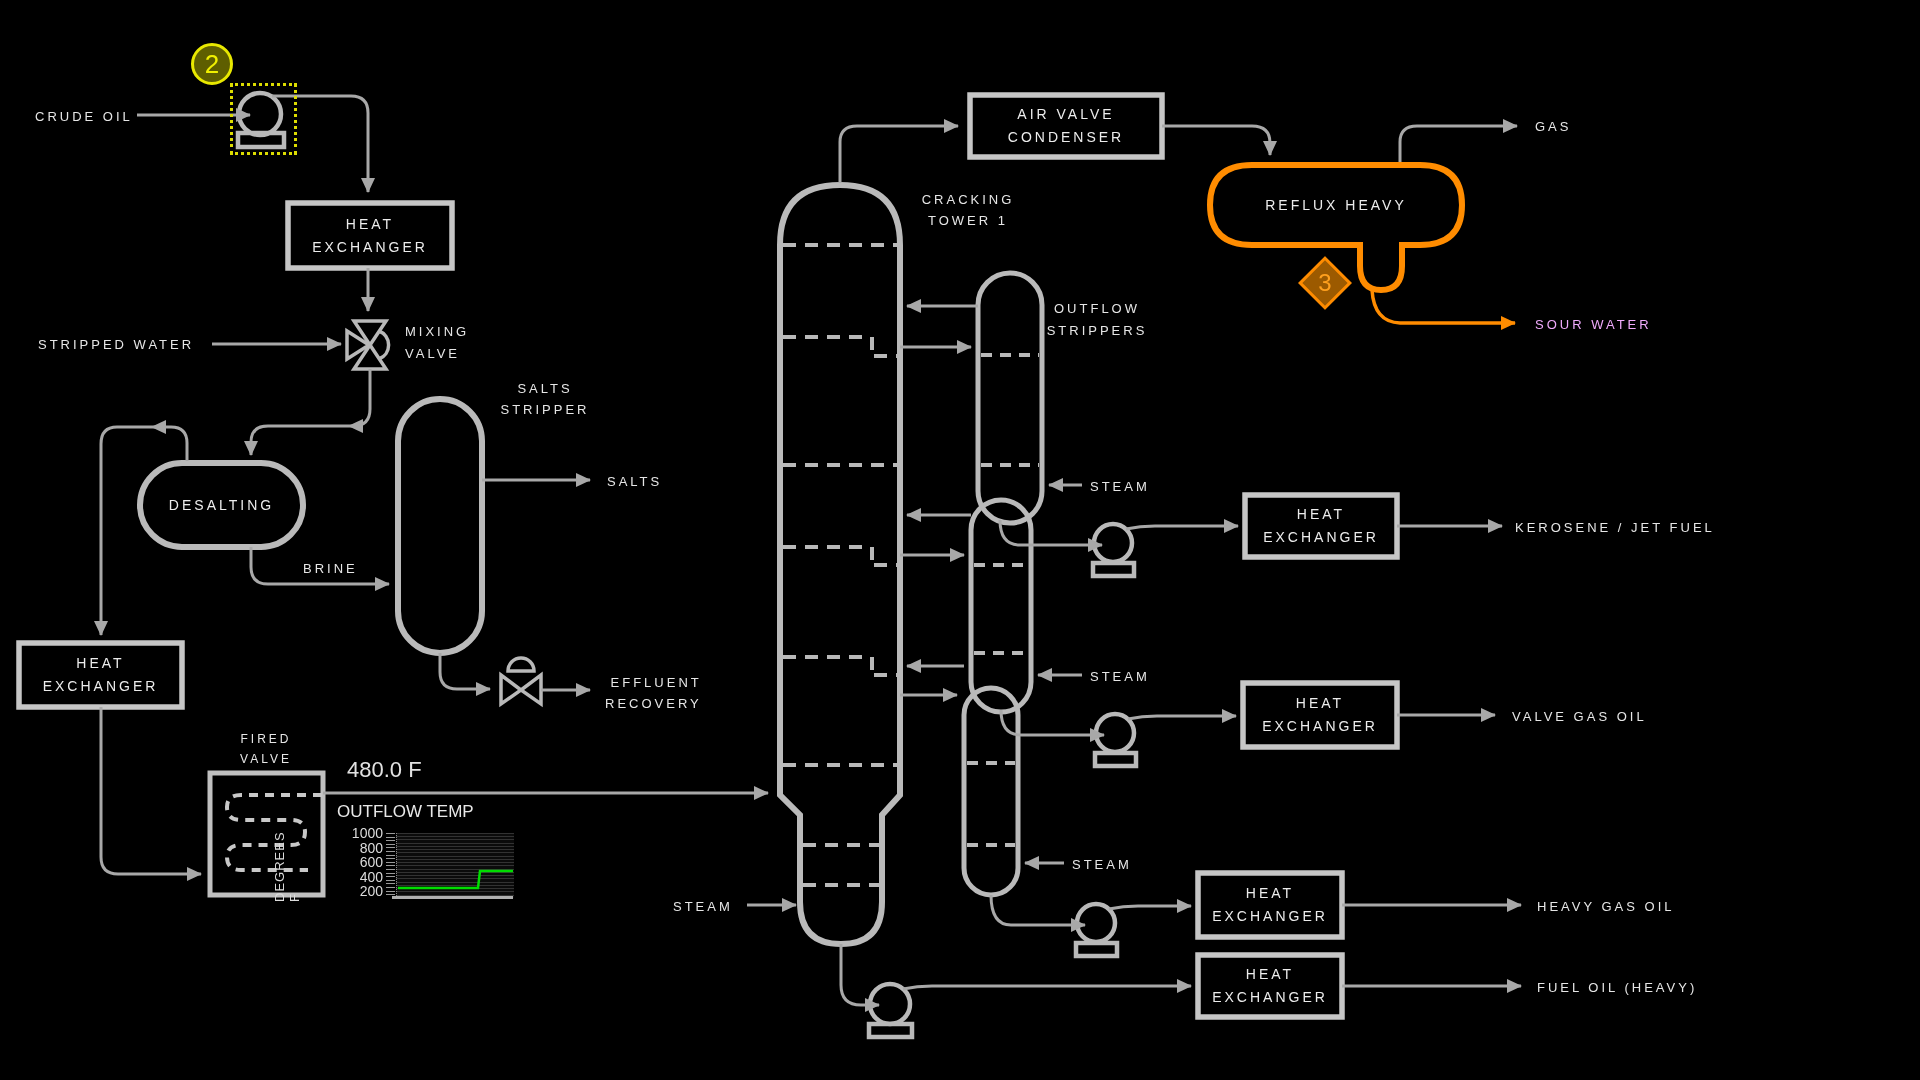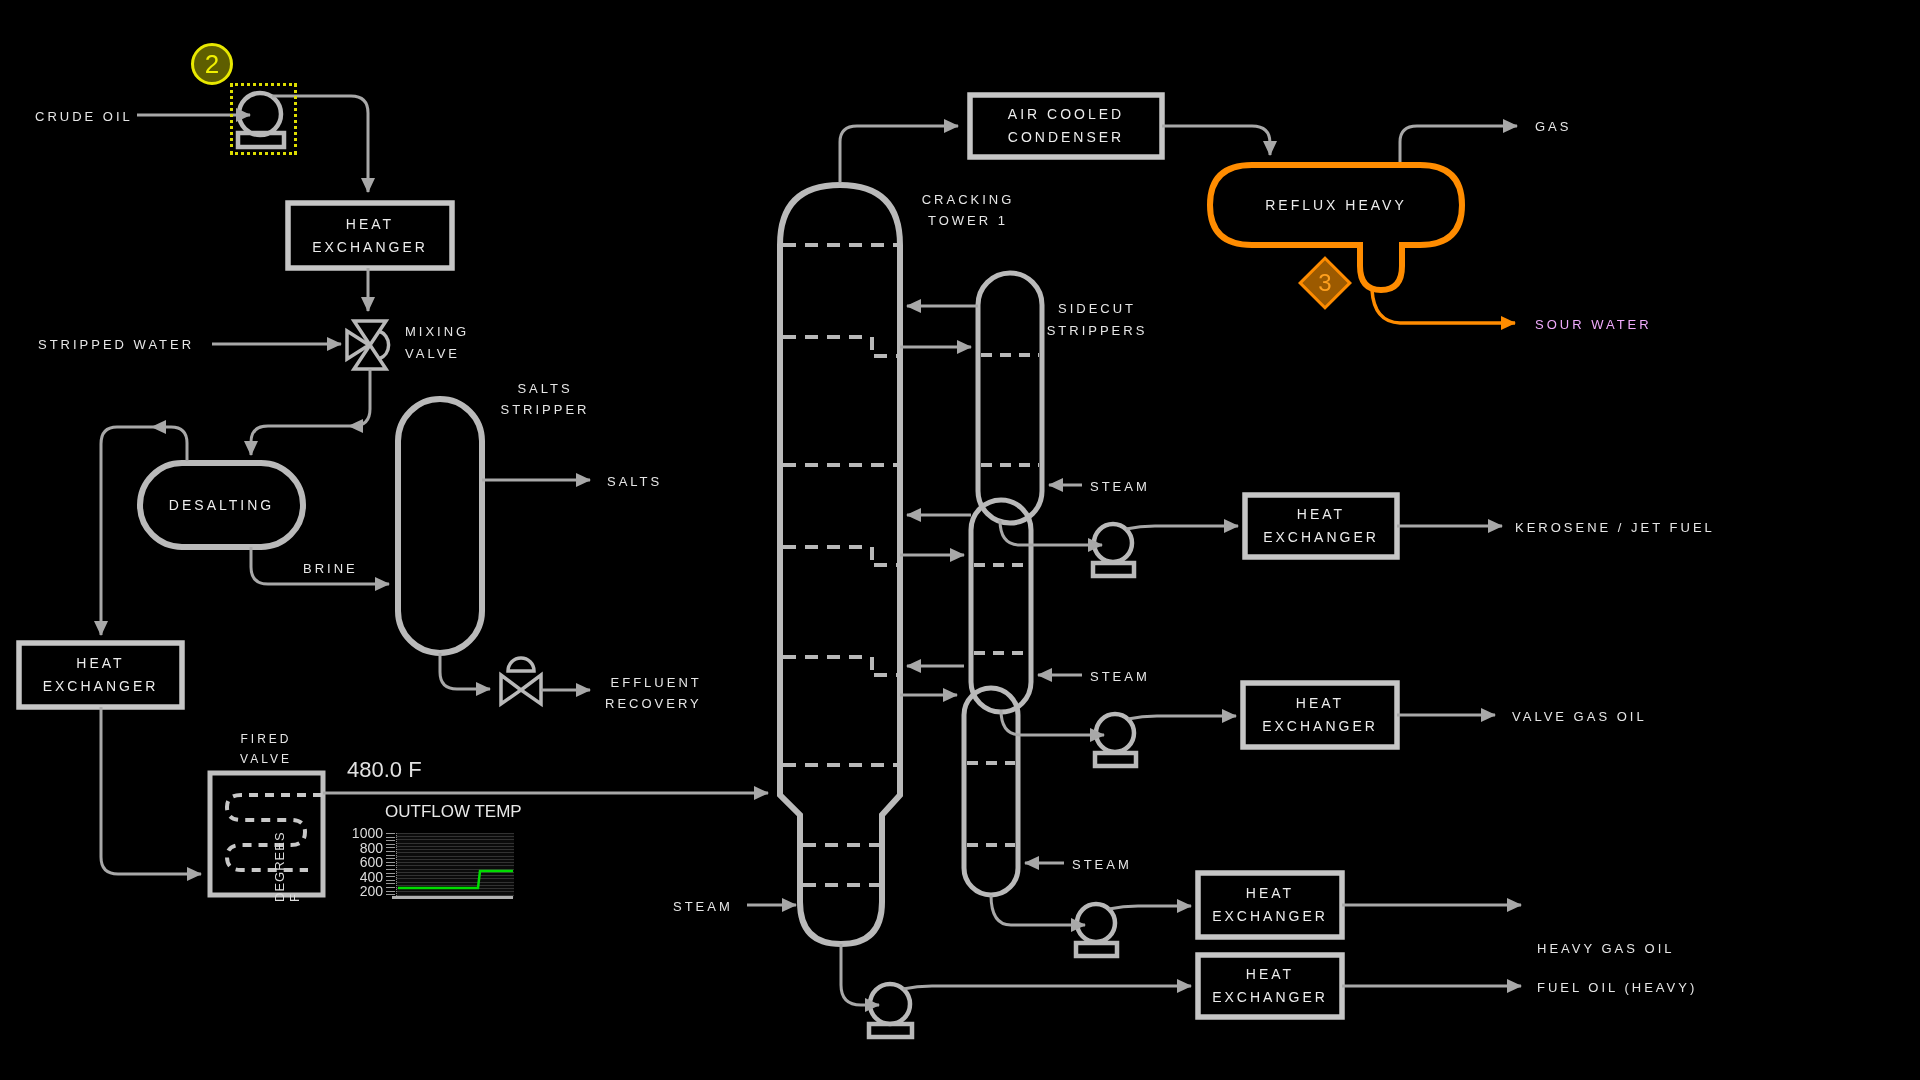--- a/index.html
+++ b/index.html
@@ -8,21 +8,21 @@
   #pipes{position:absolute;left:0;top:0;}
   .t{position:absolute;color:#e6e6e6;font-size:13px;letter-spacing:3px;white-space:nowrap;
      transform:translateY(-50%);}
   .t2{position:absolute;color:#e6e6e6;font-size:13px;letter-spacing:3px;white-space:nowrap;
       text-align:center;}
   .boxlbl{position:absolute;display:flex;flex-direction:column;align-items:center;
       justify-content:center;color:#ececec;font-size:14px;letter-spacing:3px;line-height:23px;
       white-space:nowrap;}
   .orange{color:#f0abfc;}
   .readout{position:absolute;color:#e2e2e2;font-size:22px;letter-spacing:0;white-space:nowrap;}
-  .charttitle{position:absolute;color:#e8e8e8;font-size:17px;white-space:nowrap;margin-left:48px;}
+  .charttitle{position:absolute;color:#e8e8e8;font-size:17px;white-space:nowrap;}
   .ylab{position:absolute;color:#dcdcdc;font-size:13px;writing-mode:vertical-rl;
         transform:rotate(180deg);letter-spacing:1px;}
   .ytick{position:absolute;color:#dcdcdc;font-size:14px;width:64px;text-align:right;
         transform:translateY(-50%);}
   .comb{position:absolute;left:386px;top:833px;width:9px;height:65px;
         background:repeating-linear-gradient(to bottom,#9a9a9a 0 1px,transparent 1px 3.6px);}
   .plot{position:absolute;left:396px;top:833px;width:117px;height:65px;
         border-left:1px dotted #8a8a8a;
         background:repeating-linear-gradient(to bottom,#323232 0 1px,#0b0b0b 1px 3.25px);}
   .xaxis{position:absolute;left:392px;top:896px;width:121px;height:3px;background:#b0b0b0;}
@@ -245,33 +245,33 @@
   </svg>
 </div>
 <div class="xaxis"></div>
 
 <div class="t2" style="left:895px;top:189px;width:146px;line-height:21px">
   <div>CRACKING</div>
   <div>TOWER 1</div>
 </div>
 
 <div class="boxlbl" style="left:970px;top:95px;width:192px;height:62px">
-  <div>AIR COOLED</div>
+  <div>AIR VALVE</div>
   <div>CONDENSER</div>
 </div>
 
 <div class="boxlbl" style="left:1210px;top:165px;width:252px;height:80px">
   <div>REFLUX HEAVY</div>
 </div>
 
 <div class="t" style="left:1535px;top:126px">GAS</div>
 <div class="t orange" style="left:1535px;top:324px">SOUR WATER</div>
 
 <div class="t2" style="left:1030px;top:298px;width:134px;line-height:22px">
-  <div>SIDECUT</div>
+  <div>OUTFLOW</div>
   <div>STRIPPERS</div>
 </div>
 
 <div class="t" style="left:1090px;top:486px">STEAM</div>
 <div class="t" style="left:1090px;top:676px">STEAM</div>
 <div class="t" style="left:1072px;top:864px">STEAM</div>
 <div class="t" style="left:673px;top:906px">STEAM</div>
 
 <div class="boxlbl" style="left:1245px;top:495px;width:152px;height:62px">
   <div>HEAT</div>
@@ -285,16 +285,16 @@
   <div>HEAT</div>
   <div>EXCHANGER</div>
 </div>
 <div class="boxlbl" style="left:1198px;top:955px;width:144px;height:62px">
   <div>HEAT</div>
   <div>EXCHANGER</div>
 </div>
 
 <div class="t" style="left:1515px;top:527px">KEROSENE / JET FUEL</div>
 <div class="t" style="left:1512px;top:716px">VALVE GAS OIL</div>
-<div class="t" style="left:1537px;top:948px">HEAVY GAS OIL</div>
+<div class="t" style="left:1537px;top:906px">HEAVY GAS OIL</div>
 <div class="t" style="left:1537px;top:987px">FUEL OIL (HEAVY)</div>
 
 </div>
 
 </body></html>

